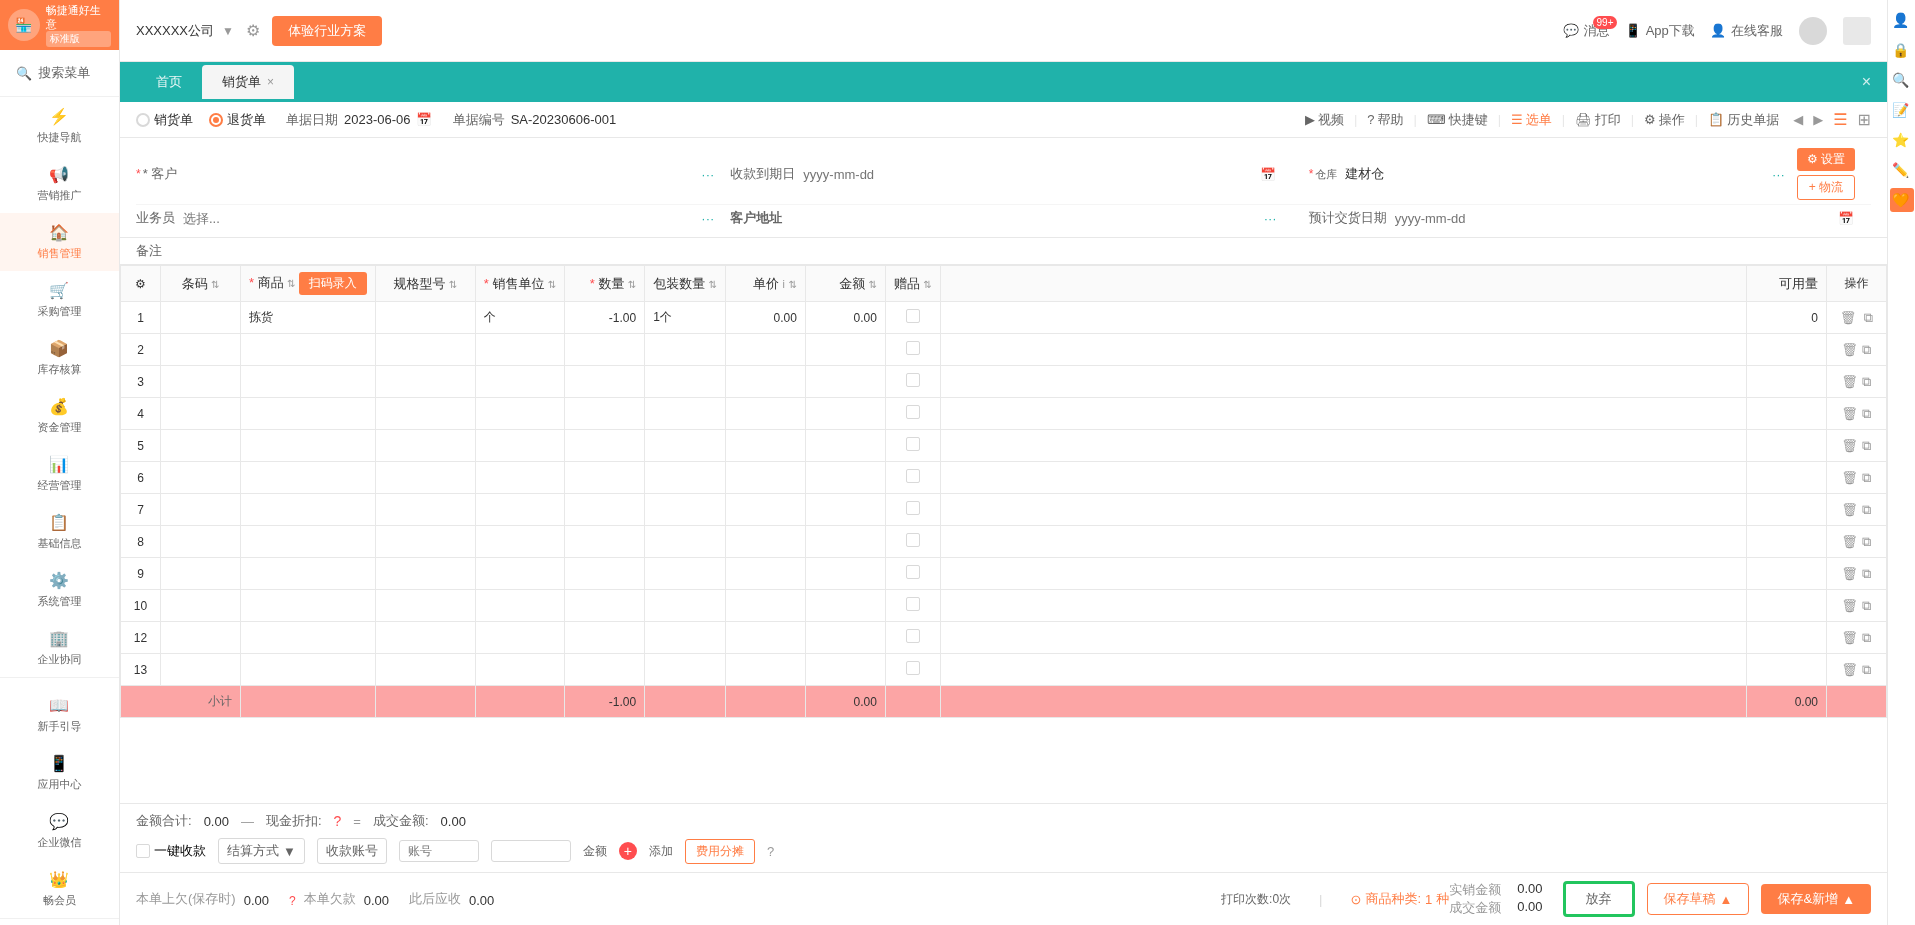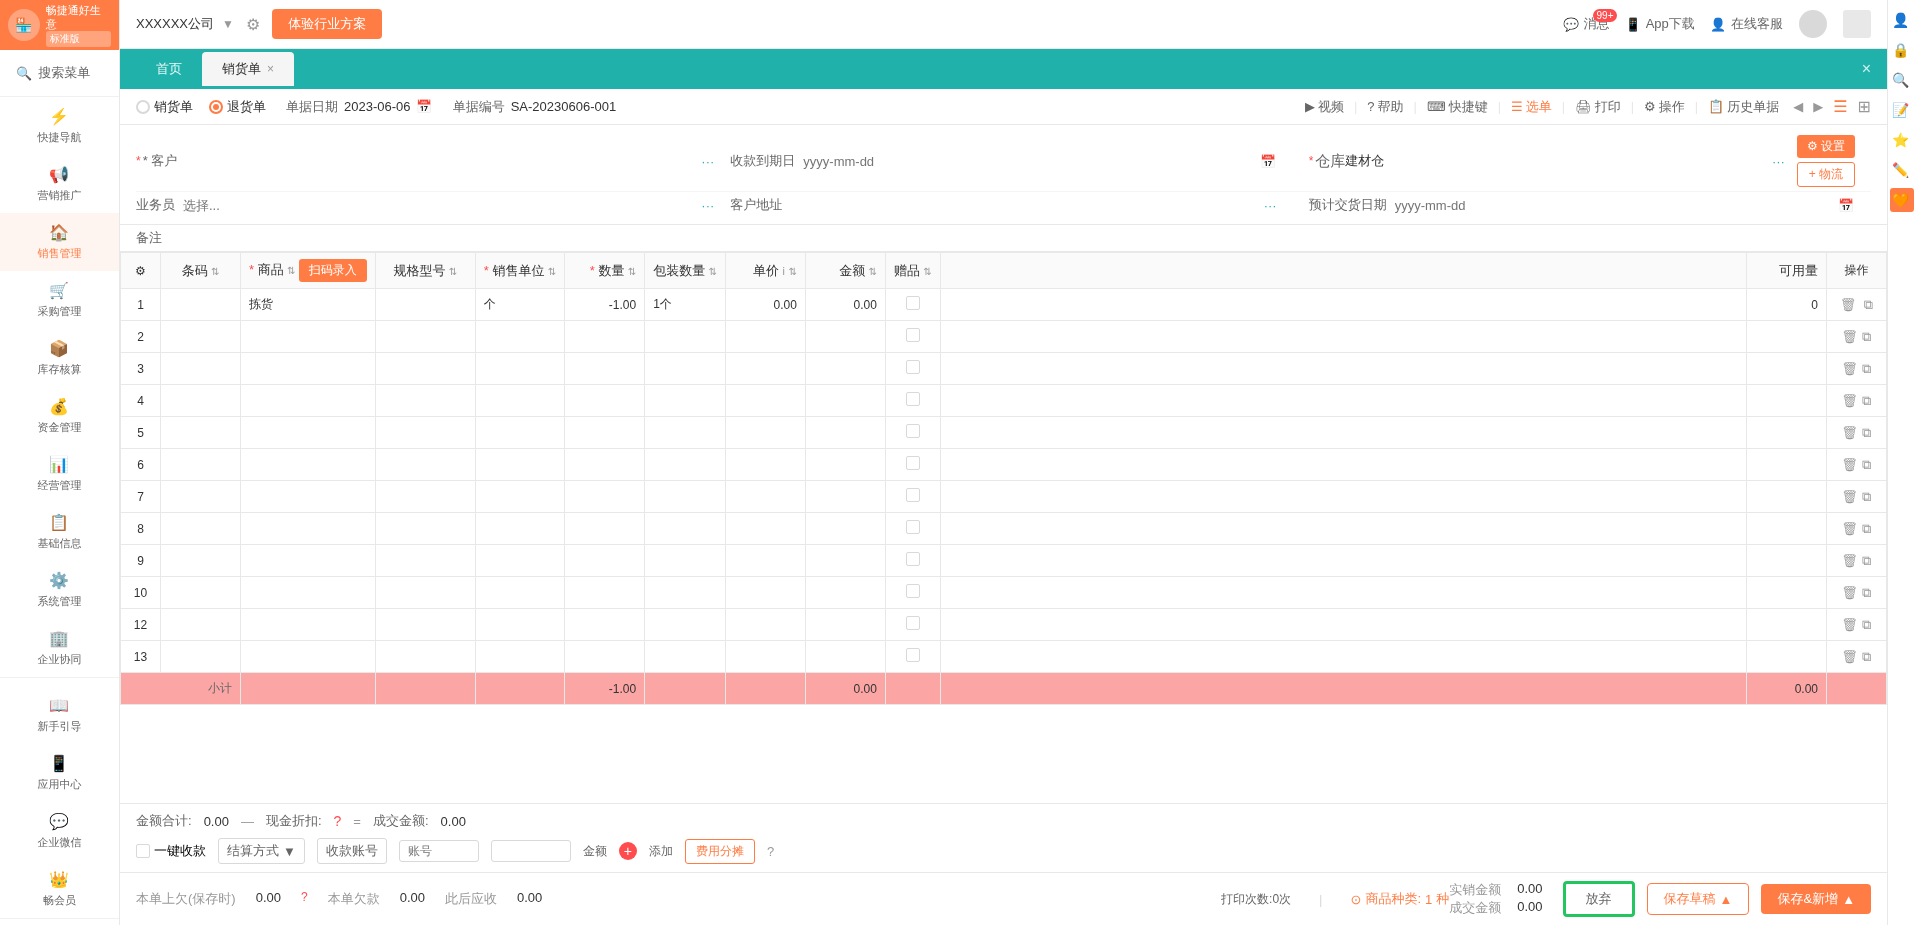--- a/index.html
+++ b/index.html
@@ -16,21 +16,21 @@
     .sidebar-nav-item { display: flex; flex-direction: column; align-items: center; padding: 10px 8px; cursor: pointer; color: #666; gap: 4px; }
     .sidebar-nav-item.active { background: #fff5f0; color: #ff7d45; }
     .sidebar-nav-item .nav-icon { font-size: 16px; }
     .sidebar-nav-item .nav-label { font-size: 11px; text-align: center; }
     .sidebar-bottom { margin-top: auto; border-top: 1px solid #f0f0f0; padding: 8px 0; }
 
     
     .main { flex: 1; display: flex; flex-direction: column; overflow: hidden; }
 
     
-    .topbar { height: 49px; background: #fff; display: flex; align-items: center; padding: 0 16px; border-bottom: 1px solid #e8e8e8; gap: 12px; }
+    .topbar { height: 62px; background: #fff; display: flex; align-items: center; padding: 0 16px; border-bottom: 1px solid #e8e8e8; gap: 12px; }
     .topbar-company { display: flex; align-items: center; gap: 8px; font-size: 14px; color: #333; cursor: pointer; }
     .topbar-company-arrow { color: #999; font-size: 12px; }
     .topbar-gear { color: #999; cursor: pointer; font-size: 16px; }
     .topbar-trial { background: #ff7d45; color: #fff; padding: 6px 16px; border-radius: 4px; cursor: pointer; font-size: 13px; border: none; }
     .topbar-right { margin-left: auto; display: flex; align-items: center; gap: 16px; }
     .topbar-right-item { display: flex; align-items: center; gap: 4px; cursor: pointer; color: #666; font-size: 12px; position: relative; }
     .topbar-badge { background: #ff4d4f; color: #fff; font-size: 10px; padding: 1px 4px; border-radius: 8px; position: absolute; top: -6px; right: -8px; min-width: 16px; text-align: center; }
     .topbar-avatar { width: 28px; height: 28px; border-radius: 50%; background: #d9d9d9; }
 
     
@@ -86,21 +86,21 @@
     .payment-row { display: flex; align-items: center; gap: 12px; }
     .checkbox-item { display: flex; align-items: center; gap: 4px; cursor: pointer; }
     .checkbox-box { width: 14px; height: 14px; border: 1px solid #d9d9d9; border-radius: 2px; }
     .select-field { border: 1px solid #d9d9d9; padding: 3px 8px; border-radius: 3px; font-size: 12px; color: #666; cursor: pointer; display: flex; align-items: center; gap: 4px; }
     .expense-btn { border: 1px solid #ff7d45; color: #ff7d45; padding: 3px 10px; border-radius: 3px; cursor: pointer; font-size: 12px; background: #fff; }
     .help-icon { color: #999; font-size: 13px; cursor: pointer; }
 
     
     .footer-bar { background: #fff; border-top: 1px solid #e8e8e8; padding: 8px 16px; display: flex; align-items: center; }
     .footer-stats { display: flex; align-items: center; gap: 20px; font-size: 12px; color: #666; flex: 1; }
-    .footer-stat { display: flex; align-items: flex-start; gap: 20px; }
+    .footer-stat { display: flex; align-items: flex-end; gap: 8px; }
     .footer-stat-label { color: #999; }
     .footer-stat-value { color: #333; font-weight: 500; }
     .footer-print { color: #666; font-size: 12px; }
     .footer-product-type { color: #666; font-size: 12px; display: flex; align-items: center; gap: 4px; }
     .footer-product-type span { color: #ff7d45; }
     .footer-right-row { display: flex; gap: 16px; font-size: 12px; text-align: center; }
     .footer-right-label { color: #999; }
     .footer-right-value { color: #333; font-weight: 500; }
     .btn-abandon { border: 3px solid #22c55e; background: #fff; color: #666; padding: 6px 20px; border-radius: 4px; cursor: pointer; font-size: 13px; }
     .btn-save-draft { background: #fff; border: 1px solid #ff7d45; color: #ff7d45; padding: 6px 16px; border-radius: 4px; cursor: pointer; font-size: 13px; display: flex; align-items: center; gap: 4px; }
@@ -318,36 +318,36 @@
           <input type="text" style="flex: 1 1 0%; border: none; outline: none; font-size: 13px; color: rgb(51, 51, 51);" placeholder="">
           <span style="color:#20b2aa; cursor:pointer; margin-left:4px;">···</span>
         </div>
         <div style="display:flex; align-items:center; padding:4px 16px; border-bottom:1px solid #f5f5f5;">
           <span style="color:#666; font-size:13px; margin-right:8px; white-space:nowrap;">收款到期日</span>
           <input type="text" style="flex: 1 1 0%; border: none; outline: none; font-size: 13px; color: rgb(187, 187, 187);" placeholder="yyyy-mm-dd">
           <span style="color:#20b2aa; cursor:pointer;">📅</span>
         </div>
         <div style="display:flex; align-items:center; padding:4px 16px; border-bottom:1px solid #f5f5f5;">
           <span style="color:#ff4d4f; font-size:12px; margin-right:2px;">*</span>
-          <span style="color:#666; font-size:15px; margin-right:0; white-space:nowrap;font-family:Liberation Serif, serif;"> 仓库</span>
+          <span style="color:#666; font-size:11px; margin-right:8px; white-space:nowrap;font-family:Liberation Serif, serif;"> 仓库</span>
           <span style="flex:1; font-size:13px; color:#333;">建材仓</span>
           <span style="color:#20b2aa; cursor:pointer;">···</span>
           <div style="display:flex; flex-direction:column; margin-left:12px; gap:4px;">
             <button style="background:#ff7d45; color:#fff; border:none; padding:3px 10px; border-radius:3px; cursor:pointer; font-size:12px;">⚙ 设置</button>
             <button style="border:1px solid #ff7d45; color:#ff7d45; background:#fff; padding:3px 10px; border-radius:3px; cursor:pointer; font-size:12px;">+ 物流</button>
           </div>
         </div>
 
         <div style="display:flex; align-items:center; padding:4px 0;">
           <span style="color:#666; font-size:13px; margin-right:8px; white-space:nowrap;">业务员</span>
           <input type="text" style="flex: 1 1 0%; border: none; outline: none; font-size: 13px; color: rgb(187, 187, 187);" placeholder="选择...">
           <span style="color:#20b2aa; cursor:pointer;">···</span>
         </div>
         <div style="display:flex; align-items:center; padding:4px 16px;">
-          <span style="color:#666; font-size:13px; margin-right:8px; white-space:nowrap;">客户地址</span>
+          <span style="color:#666; font-size:13px; margin-right:8px; white-space:nowrap;font-weight:bold;">客户地址</span>
           <input type="text" style="flex: 1 1 0%; border: none; outline: none; font-size: 13px; color: rgb(51, 51, 51);" placeholder="">
           <span style="color:#20b2aa; cursor:pointer;">···</span>
         </div>
         <div style="display:flex; align-items:center; padding:4px 16px;">
           <span style="color:#666; font-size:13px; margin-right:8px; white-space:nowrap;">预计交货日期</span>
           <input type="text" style="flex: 1 1 0%; border: none; outline: none; font-size: 13px; color: rgb(187, 187, 187);" placeholder="yyyy-mm-dd">
           <span style="color:#20b2aa; cursor:pointer;">📅</span>
         </div>
       </div>
     </div>

